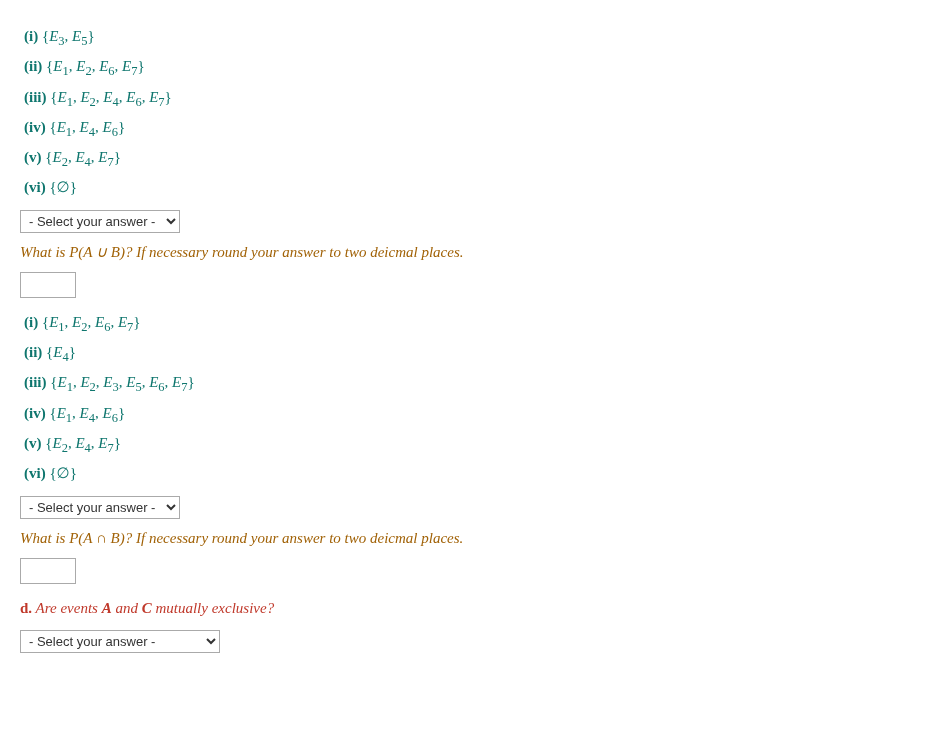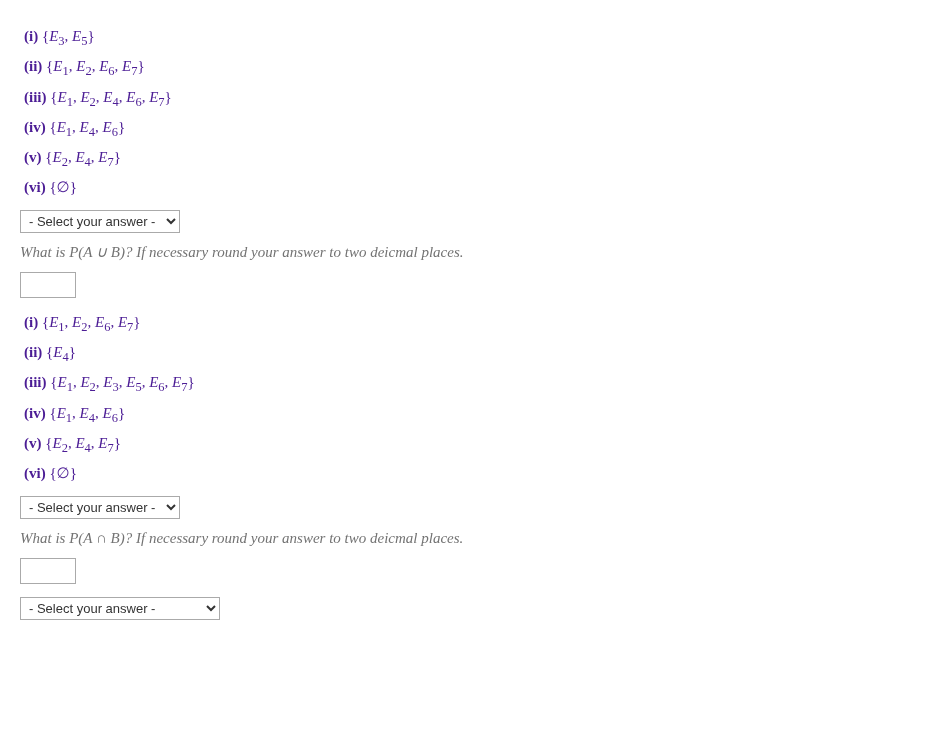--- a/index.html
+++ b/index.html
@@ -17,36 +17,36 @@
       font-style: italic;
     }
     .question-header span.bold-letter {
       font-weight: bold;
       font-style: normal;
       color: #c0392b;
     }
     .option-row {
       margin-left: 4px;
       margin-bottom: 2px;
-      color: #4c1d95;
+      color: #0f766e;
     }
     .select-row {
       margin: 8px 0 6px 0;
     }
     select.answer-select {
       font-size: 13px;
       padding: 2px 4px;
       border: 1px solid #aaa;
       background: #fff;
       color: #333;
       cursor: pointer;
       min-width: 160px;
     }
     .prob-label {
-      color: #737373;
+      color: #a16207;
       font-style: italic;
       margin-bottom: 6px;
       margin-top: 2px;
     }
     .prob-input {
       width: 56px;
       height: 26px;
       border: 1px solid #aaa;
       font-size: 14px;
       padding: 2px 4px;
@@ -132,20 +132,24 @@
     </select>
   </div>
 
   <div class="prob-label">
     What is <i>P</i>(<i>A</i> ∩ <i>B</i>)? If necessary round your answer to two deicmal places.
   </div>
   <input class="prob-input" type="text" value="" style="">
 </div>
 
 <div class="section-divider">
+  <div class="question-header">
+    <span class="bold-letter">d.</span>
+    Are events <b>A</b> and <b>C</b> mutually exclusive?
+  </div>
 
   <div class="select-row">
     <select class="answer-select" style="min-width:200px;">
       <option>- Select your answer -</option>
       <option>Yes</option>
       <option>No</option>
     </select>
   </div>
 </div>
 

